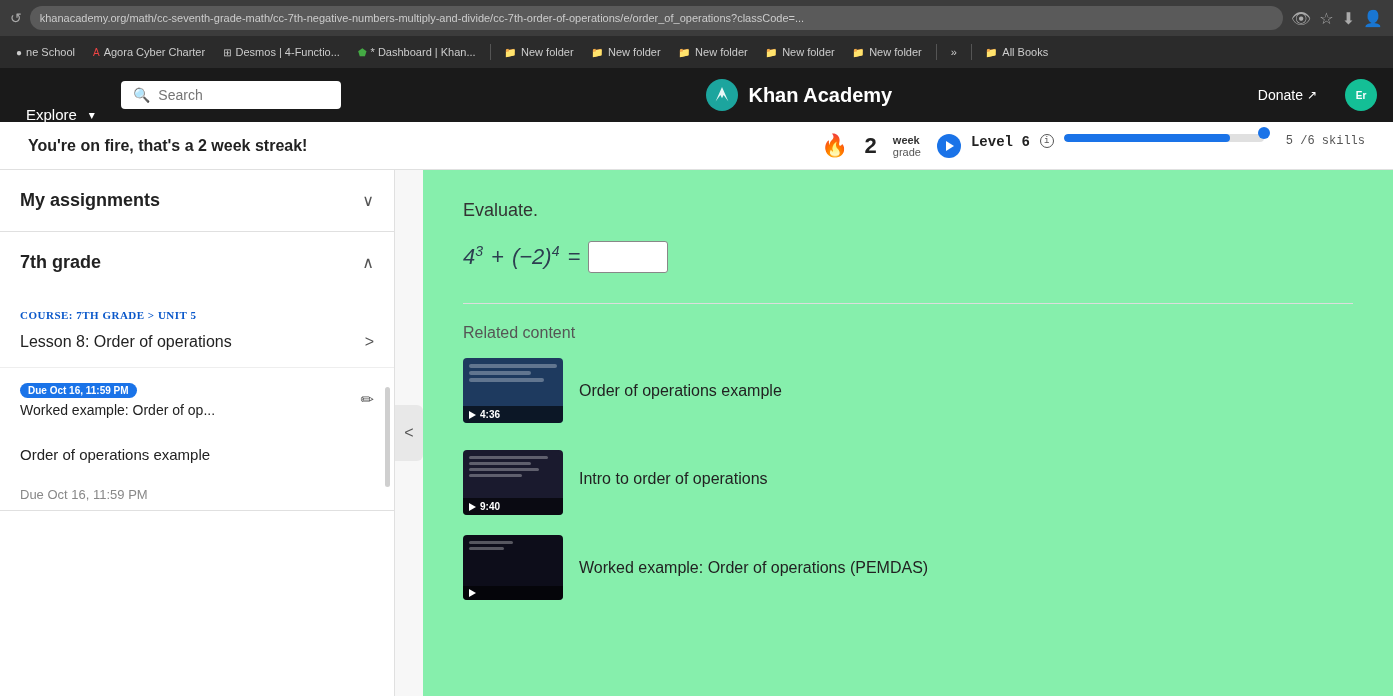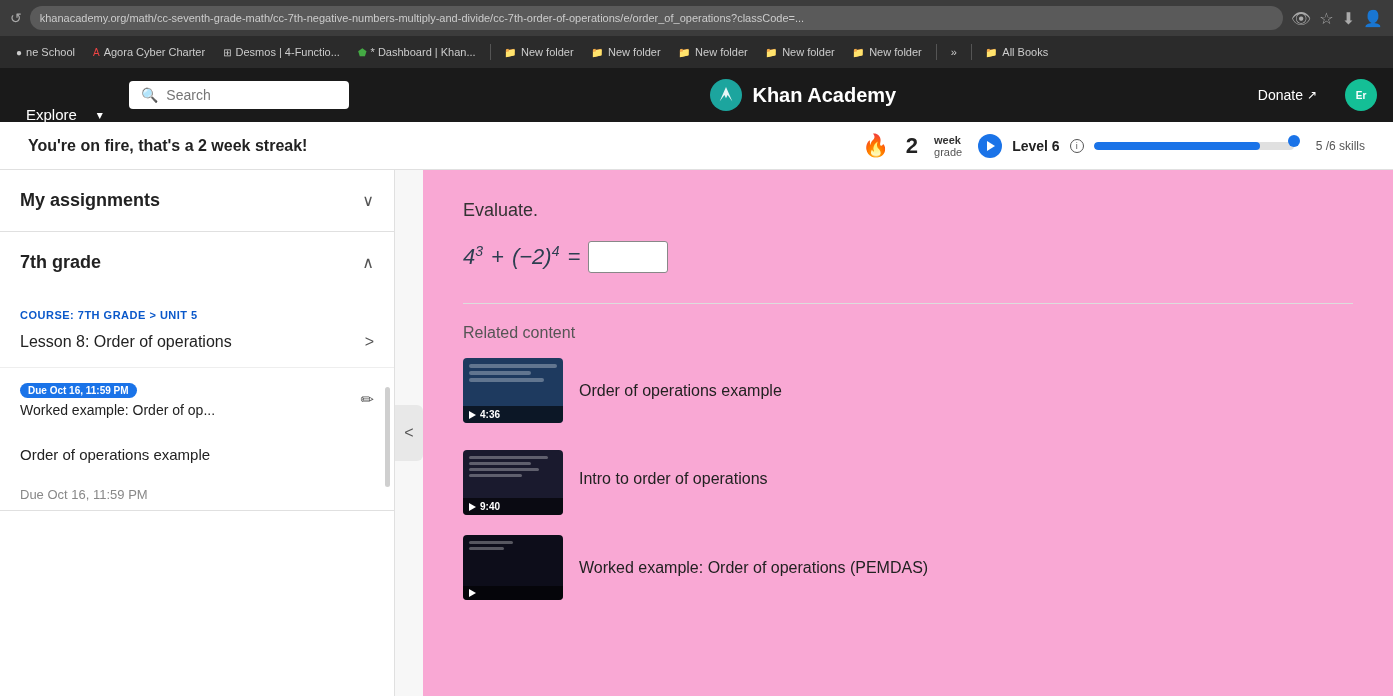--- a/index.html
+++ b/index.html
@@ -60,21 +60,21 @@
       display: flex;
       align-items: center;
       padding: 0 16px;
       gap: 16px;
     }
     .ka-explore {
       color: #fff;
       font-size: 15px;
       display: flex;
       align-items: center;
-      gap: 20px;
+      gap: 12px;
       cursor: pointer;
       padding: 6px 10px;
       border-radius: 4px;
       margin-top: 39px;
     }
     .ka-search-box {
       background: #fff;
       border-radius: 4px;
       display: flex;
       align-items: center;
@@ -141,22 +141,23 @@
       display: flex;
       align-items: center;
       padding: 0 28px;
       gap: 16px;
     }
     .streak-text { font-size: 16px; font-weight: 600; color: #222; flex: 1; }
     .streak-fire { font-size: 22px; }
     .streak-number { font-size: 22px; font-weight: 700; color: #222; }
     .level-section {
       display: flex;
-      align-items: center;
+      align-items: flex-start;
       gap: 10px;
+      font-family: Liberation Mono, monospace;
     }
     .level-play-btn {
       width: 24px;
       height: 24px;
       border-radius: 50%;
       background: #1a73e8;
       display: flex;
       align-items: center;
       justify-content: center;
       cursor: pointer;
@@ -235,20 +236,21 @@
       font-size: 16px;
       color: #555;
     }
     .sidebar-course-label {
       font-size: 11px;
       font-weight: 700;
       color: #0a58ca;
       letter-spacing: 0.5px;
       padding: 16px 20px 4px;
       text-transform: uppercase;
+      font-family: Liberation Serif, serif;
     }
     .sidebar-lesson {
       display: flex;
       align-items: center;
       justify-content: space-between;
       padding: 8px 20px 16px;
       cursor: pointer;
     }
     .sidebar-lesson-title {
       font-size: 16px;
@@ -307,21 +309,21 @@
       font-size: 16px;
       align-self: center;
       flex-shrink: 0;
     }
 
     
     .content-area {
       flex: 1;
       overflow-y: auto;
       padding: 30px 40px;
-      background: #f9a8d4;
+      background: #86efac;
     }
 
     .evaluate-label {
       font-size: 18px;
       color: #333;
       margin-bottom: 20px;
     }
 
     .math-expression {
       display: flex;

